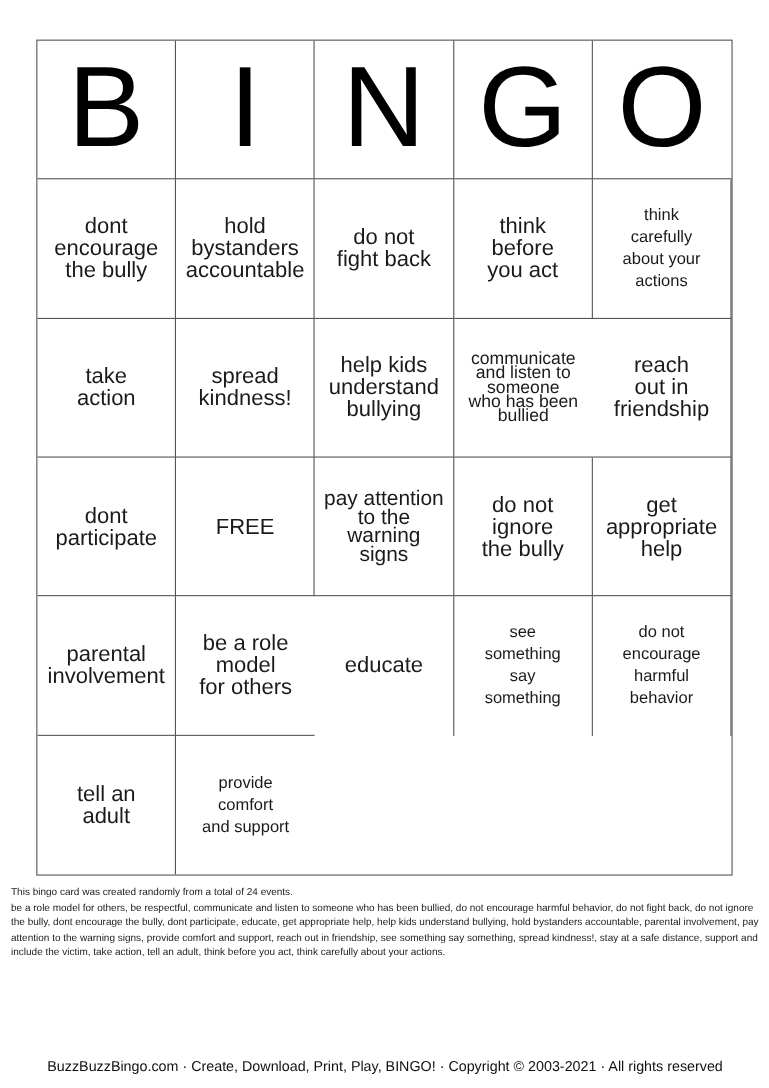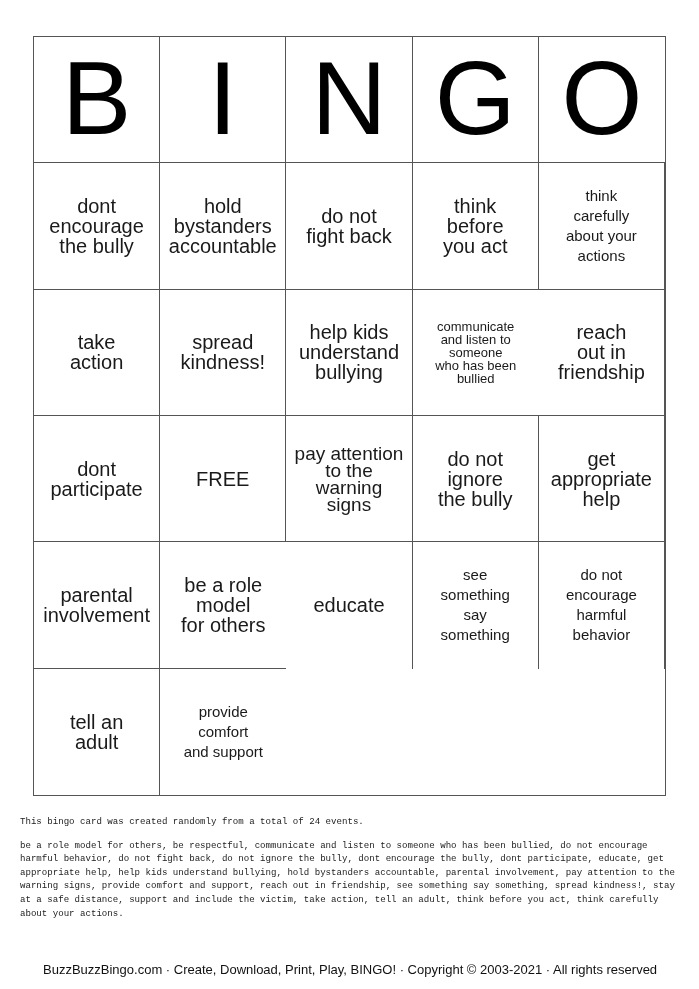--- a/index.html
+++ b/index.html
@@ -47,32 +47,32 @@
     }
     .cell.last-col { border-right: none; }
     .cell.last-row { border-bottom: none; }
     .cell.header {
       font-size: 104px;
       line-height: 104px;
       color: #000000;
       padding-top: 0;
     }
     .cell.small { font-size: 15px; line-height: 20px; }
-    .cell.tiny { font-size: 13px; line-height: 13px; }
+    .cell.tiny { font-size: 16px; line-height: 13px; }
     .cell.xs { font-size: 19px; line-height: 17px; }
     .footer-text {
       position: absolute;
       left: 10px;
       top: 805px;
       width: 680px;
       font-size: 9.1px;
       line-height: 13.6px;
       color: #222222;
     }
-    .footer-text p { margin: 10px; font-family: Liberation Mono, monospace; }
+    .footer-text p { margin: 0; }
     .copyright {
       position: absolute;
       left: 0;
       top: 962px;
       width: 699px;
       text-align: left;
       font-size: 13px;
       line-height: 16px;
       color: #111111;
       padding-left: 43px;

